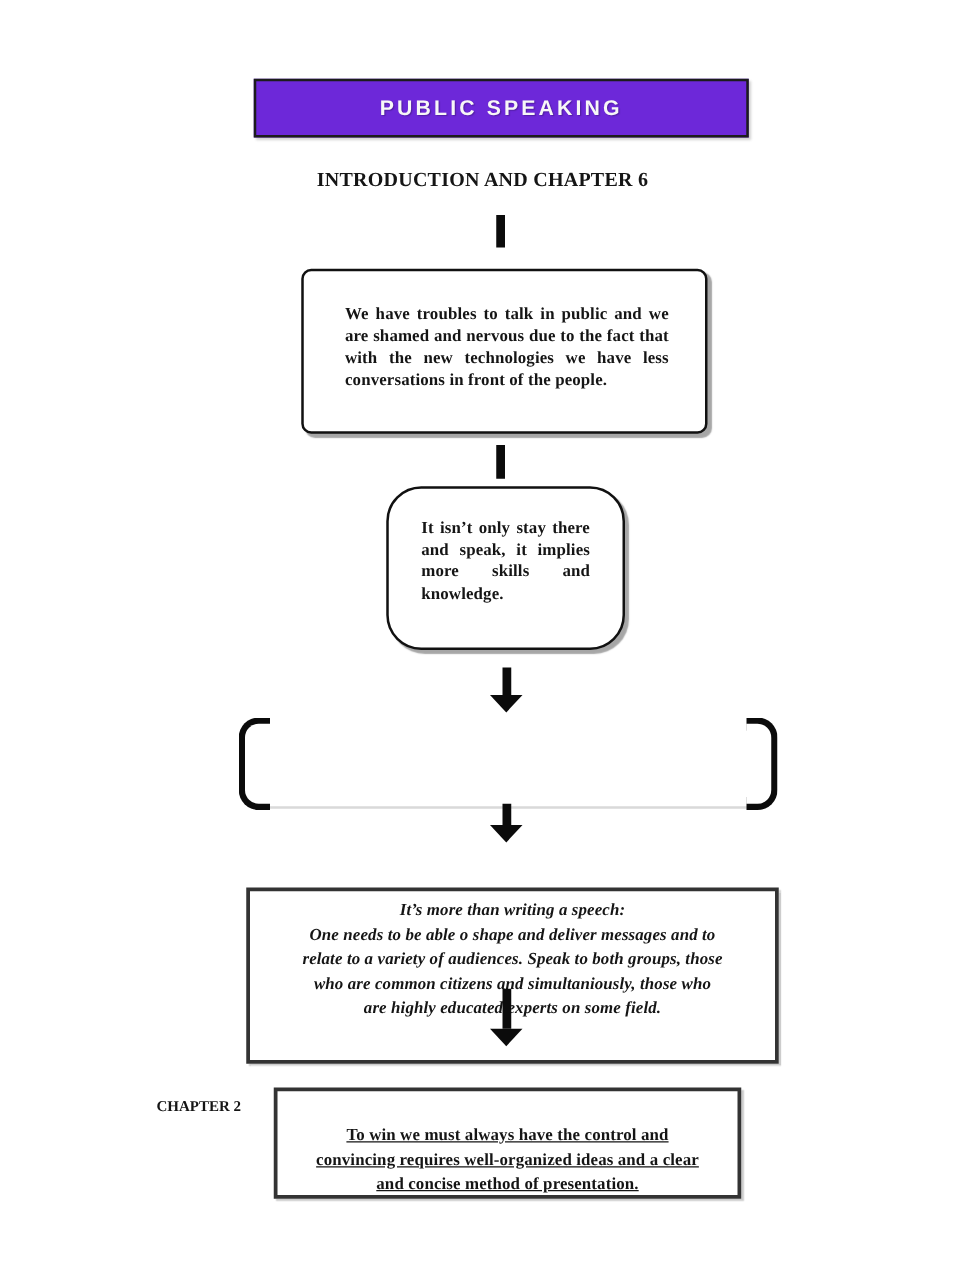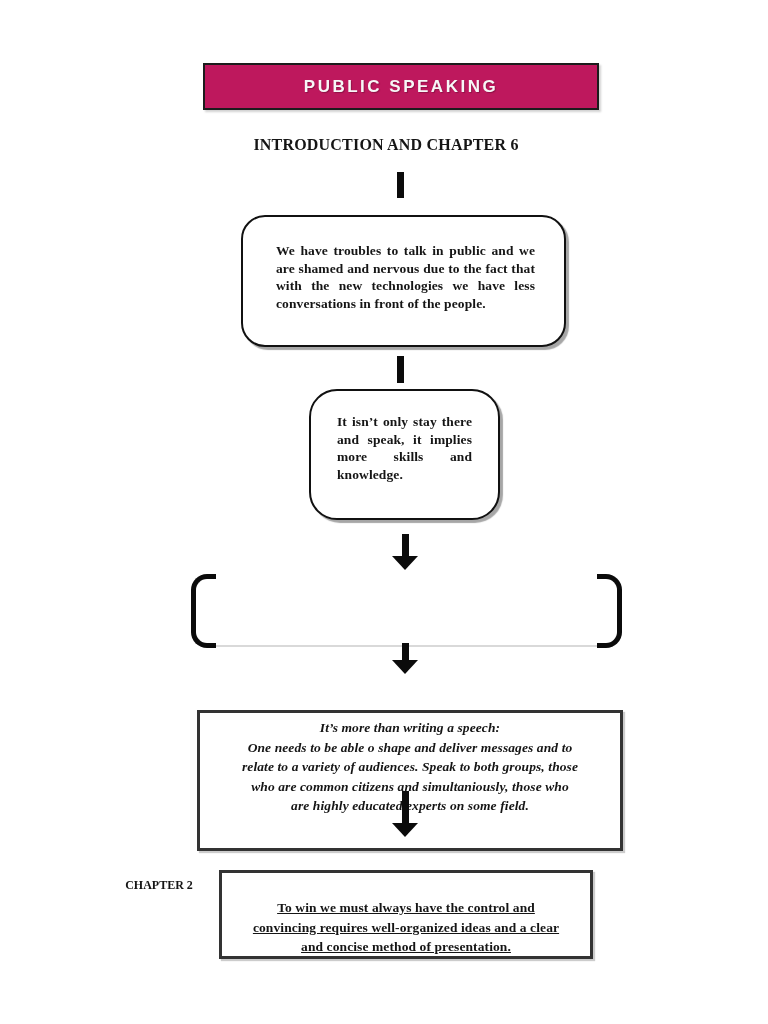--- a/index.html
+++ b/index.html
@@ -3,21 +3,21 @@
 <meta charset="utf-8">
 <style>
   html,body{margin:0;padding:0;background:#ffffff;}
   .page{
     position:relative;width:768px;height:1024px;background:#ffffff;
     font-family:"Liberation Serif", serif;color:#151515;overflow:hidden;
   }
   
   .banner{
     position:absolute;left:203px;top:63px;width:392px;height:43px;
-    background:#be185d;border:2px solid #1c1c1c;
+    background:#6d28d9;border:2px solid #1c1c1c;
     box-shadow:2px 2px 2px rgba(0,0,0,0.18);
     display:flex;align-items:center;justify-content:center;
   }
   .banner-label{
     font-family:"Liberation Sans", sans-serif;font-weight:800;
     font-size:17px;letter-spacing:2.5px;color:#f7f7f7;
     text-shadow:1px 1px 1px rgba(0,0,0,0.25);
   }
   
   .section-heading{
@@ -38,21 +38,21 @@
   .arrow .head{width:0;height:0;border-left:13px solid transparent;border-right:13px solid transparent;border-top:14px solid #0b0b0b;}
   .arrow3{left:392px;top:534px;}  .arrow3 .shaft{height:22px;}
   .arrow4{left:392px;top:643px;}  .arrow4 .shaft{height:17px;}
   .arrow5{left:392px;top:791px;}  .arrow5 .shaft{height:32px;}
   
   .round-node{
     position:absolute;background:#ffffff;border:2px solid #111111;
     box-shadow:3px 3px 1px rgba(0,0,0,0.35);
     box-sizing:border-box;
   }
-  .node1{left:241px;top:215px;width:325px;height:132px;border-radius:24px;padding:25px 29px 0 33px;}
+  .node1{left:241px;top:215px;width:325px;height:132px;border-radius:8px;padding:25px 29px 0 33px;}
   .node2{left:309px;top:389px;width:191px;height:131px;border-radius:28px;padding:22px 26px 0 26px;}
   .node-text{
     font-weight:700;font-size:13.5px;line-height:17.6px;text-align:justify;
     letter-spacing:0.1px;
   }
   
   .bracket{position:absolute;width:20px;height:64px;box-sizing:content-box;z-index:2;}
   .bracket-left{
     left:191px;top:574px;
     border:5px solid #0b0b0b;border-right:none;

